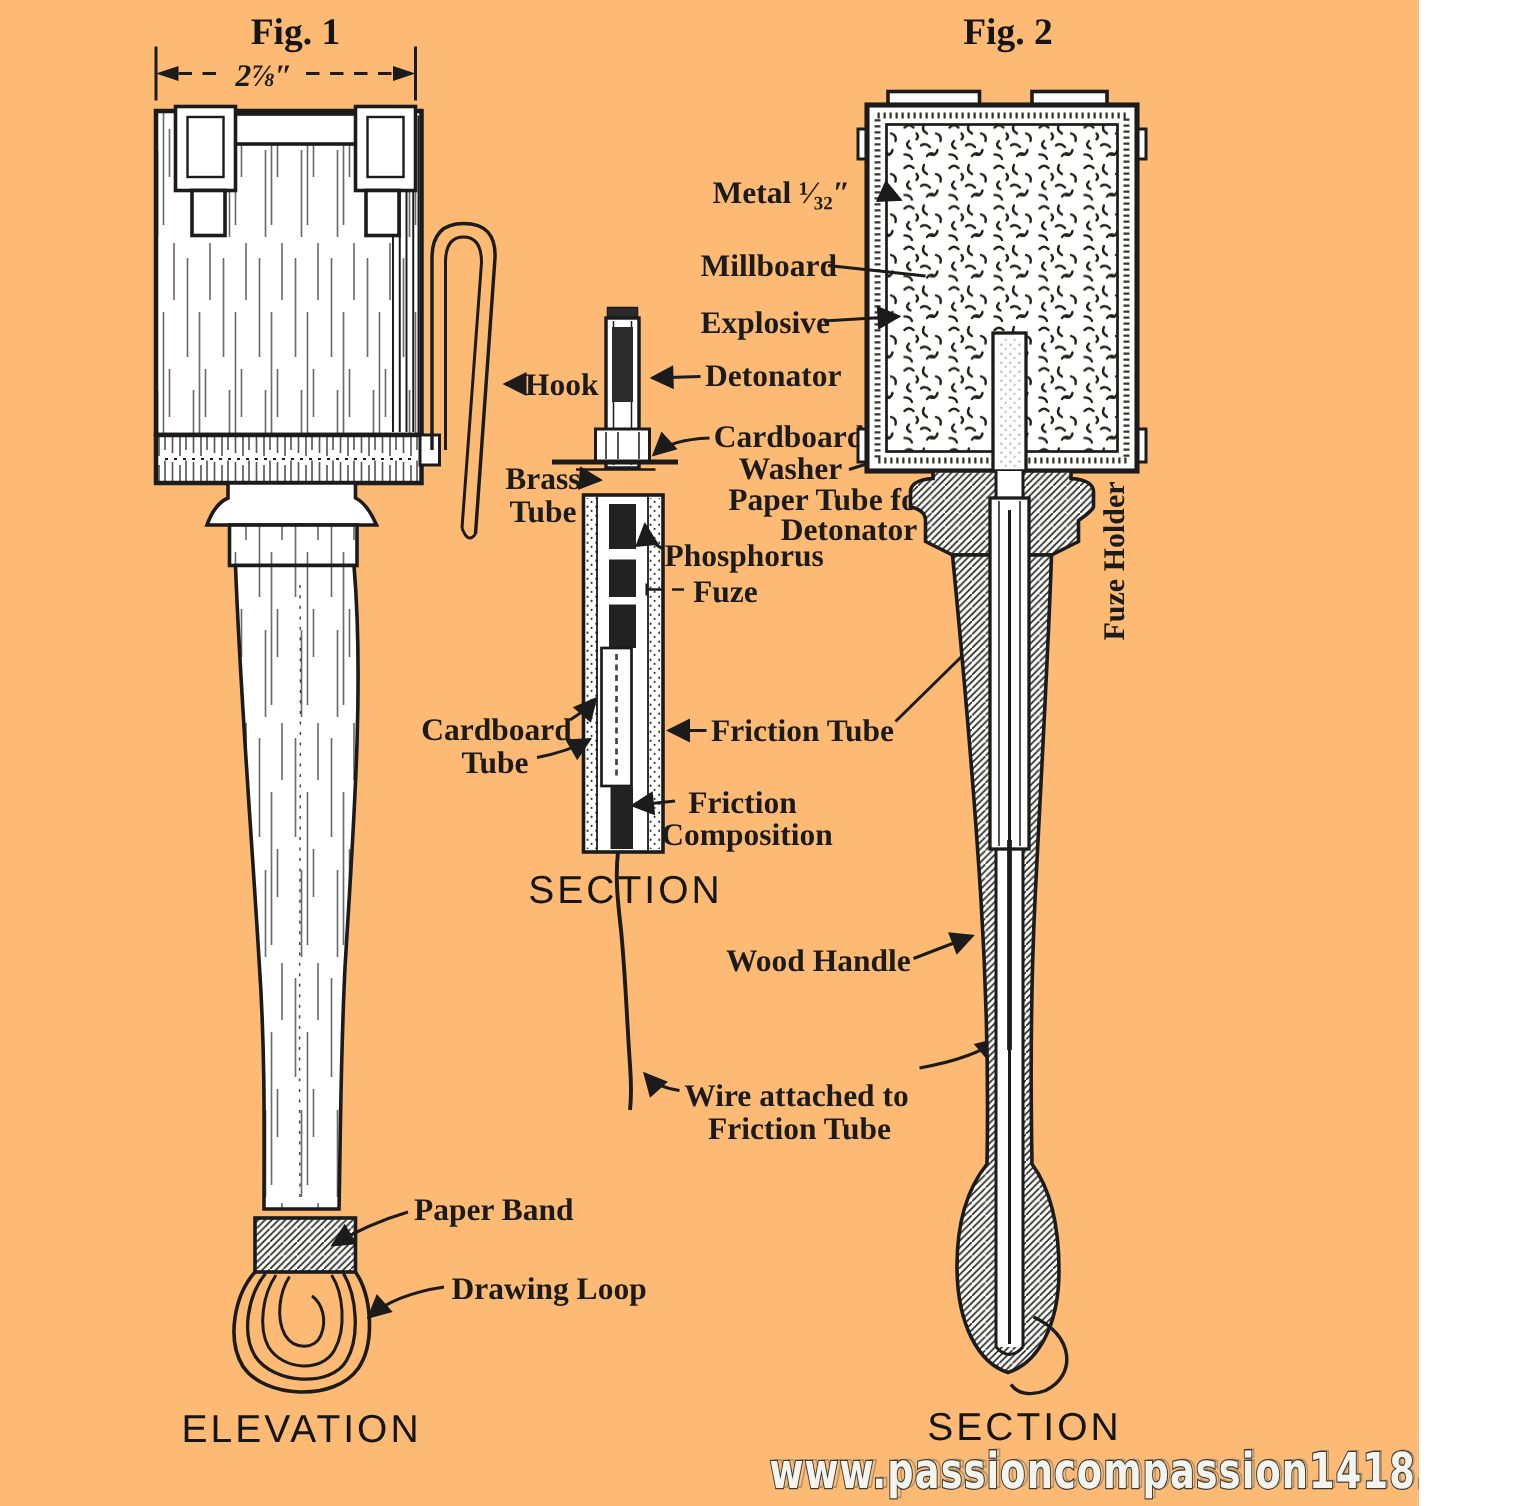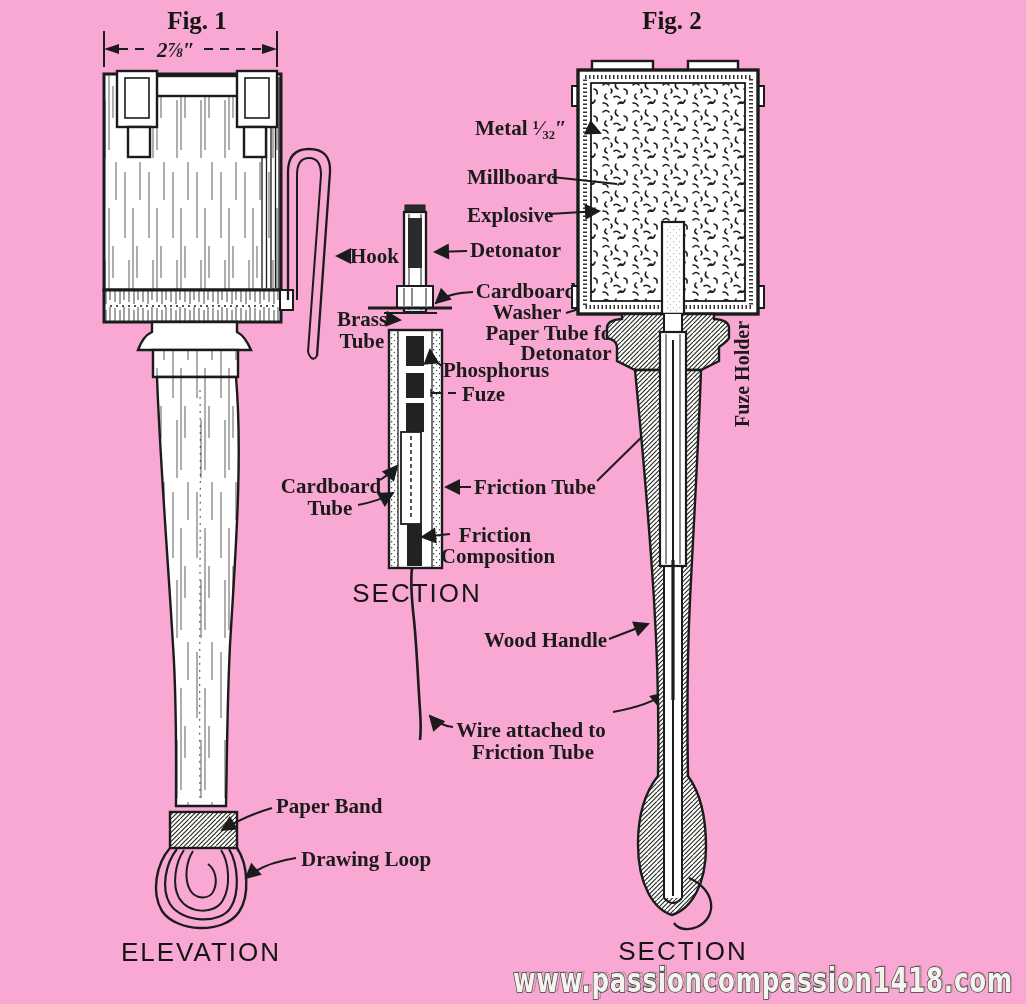--- a/index.html
+++ b/index.html
@@ -1,16 +1,16 @@
 <!DOCTYPE html>
 <html><head>
 <meta charset="utf-8">
 <style>
   html,body{margin:0;padding:0;background:#fff;}
-  .stage{position:relative;width:1026px;height:1004px;background:#f9a8d4;overflow:hidden;}
+  .stage{position:relative;width:946px;height:1004px;background:#fdba74;overflow:hidden;}
   svg{display:block;}
   .lbl{font:bold 21px "Liberation Serif","DejaVu Serif",serif;fill:#1b1b1b;}
   .lbl-s{font:bold 20px "Liberation Serif","DejaVu Serif",serif;fill:#1b1b1b;}
   .figTitle{font:bold 25px "Liberation Serif","DejaVu Serif",serif;fill:#151515;}
   .dim{font:bold italic 21px "Liberation Serif","DejaVu Serif",serif;fill:#1b1b1b;}
   .cap{font:26px "Liberation Sans","DejaVu Sans",sans-serif;letter-spacing:2px;fill:#151515;}
   .wm{font:bold 33px "DejaVu Sans","Liberation Sans",sans-serif;letter-spacing:1px;
       fill:#f4f4ef;stroke:#3c3c35;stroke-width:1.7;paint-order:stroke;}
   .wm-ghost{font:bold 33px "DejaVu Sans","Liberation Sans",sans-serif;letter-spacing:1px;
       fill:none;stroke:#72726a;stroke-width:1.2;opacity:.55;}

